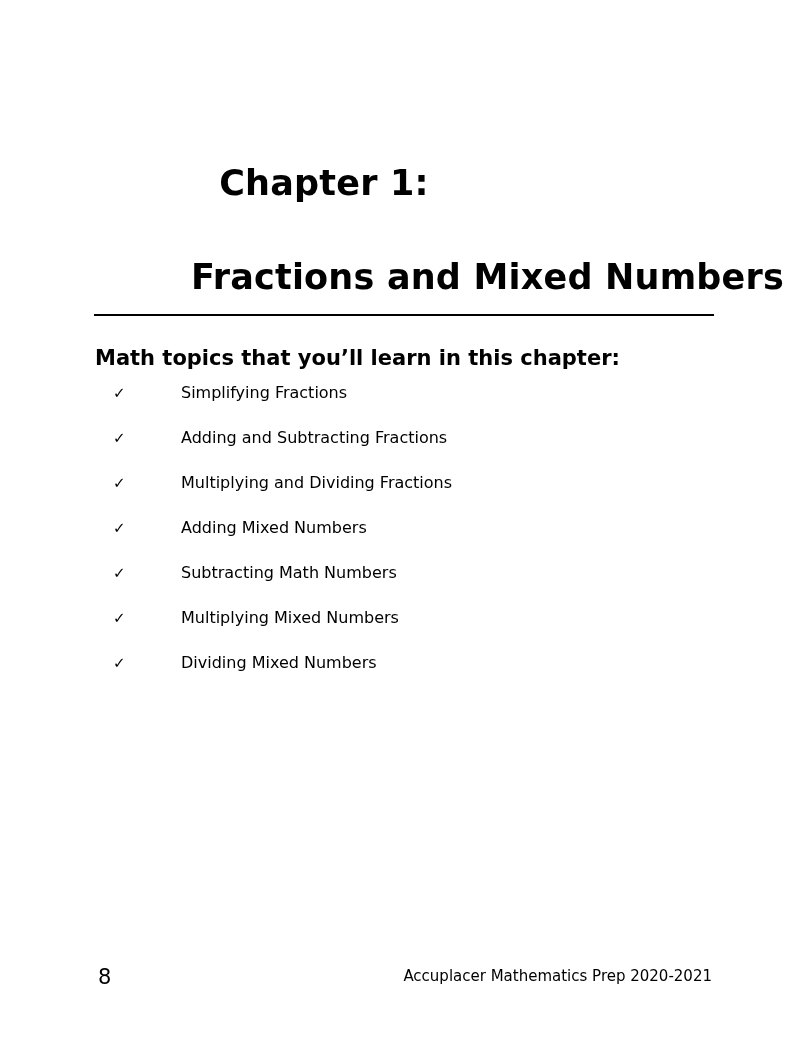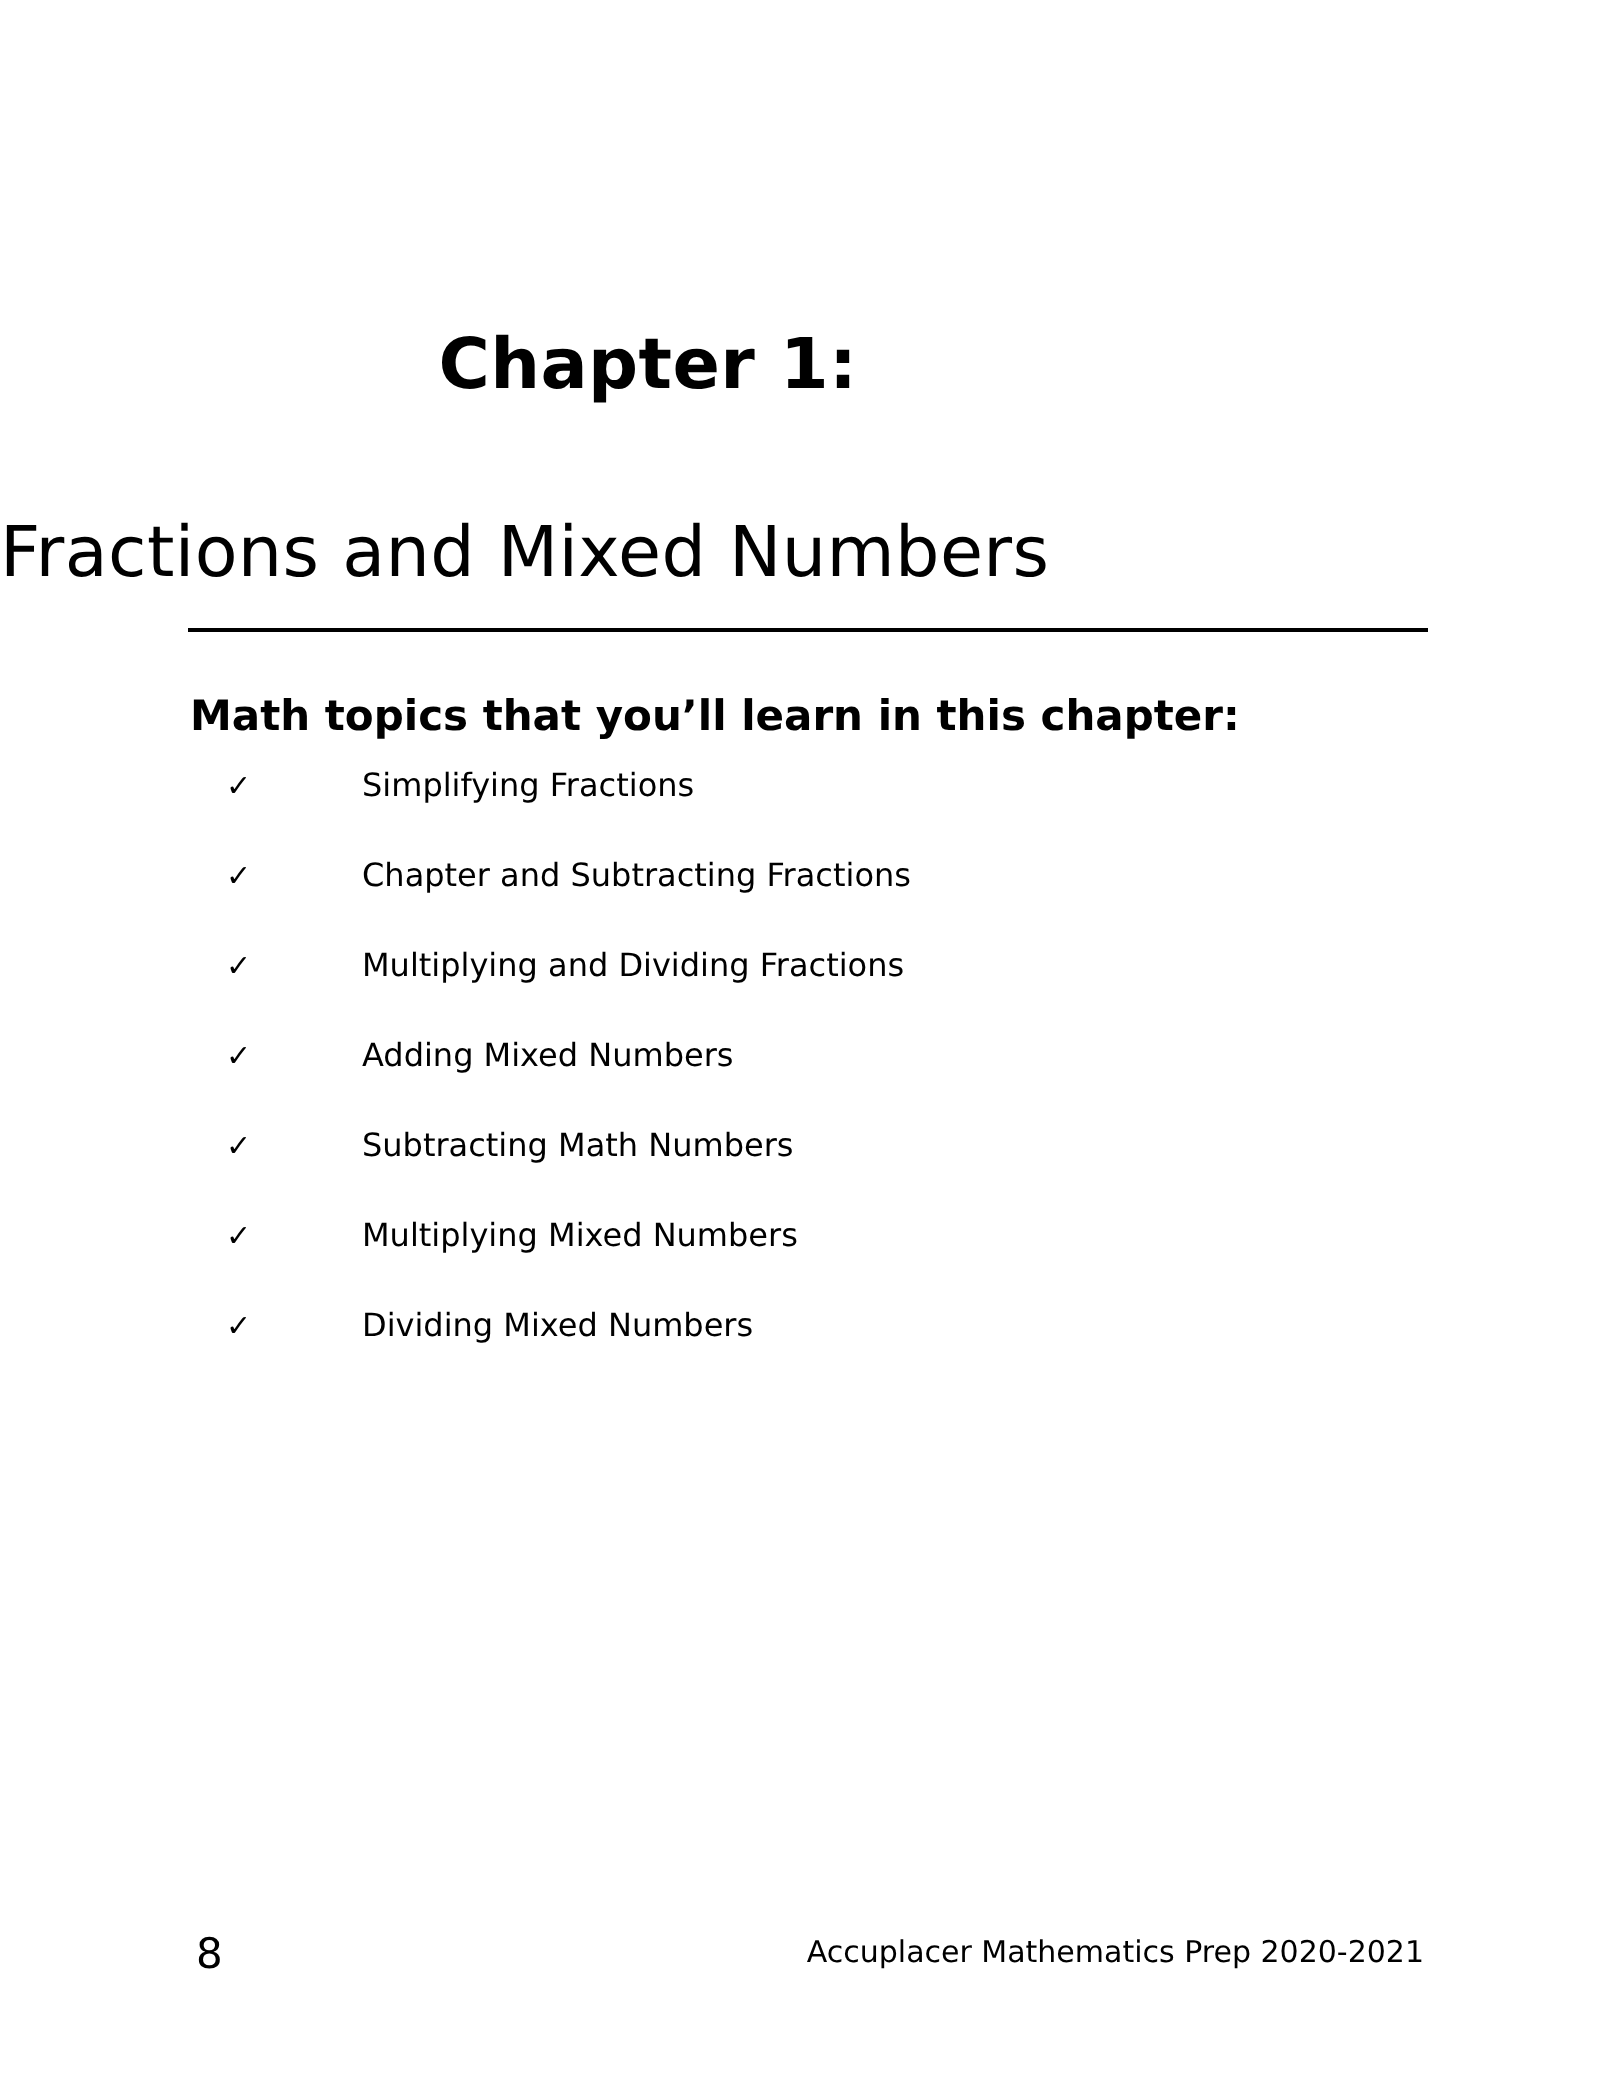--- a/index.html
+++ b/index.html
@@ -28,23 +28,23 @@
     text-align: center;
     font-size: 35px;
     font-weight: bold;
     letter-spacing: 0.2px;
   }
   .chapter-subtitle {
     position: absolute;
     top: 228px;
     left: 0;
     width: 784px;
-    text-align: left;
+    text-align: right;
     font-size: 35px;
-    font-weight: normal;
+    font-weight: bold;
     letter-spacing: 0.2px;
   }
   .rule {
     position: absolute;
     top: 314px;
     left: 94px;
     width: 620px;
     height: 2px;
     background: #000000;
   }
@@ -107,21 +107,21 @@
 
   <div class="intro-line">Math topics that you’ll learn in this chapter:</div>
 
   <ul class="topic-list">
     <li class="topic-item">
       <span class="check">✓</span>
       <span class="topic-label">Simplifying Fractions</span>
     </li>
     <li class="topic-item">
       <span class="check">✓</span>
-      <span class="topic-label">Chapter and Subtracting Fractions</span>
+      <span class="topic-label">Adding and Subtracting Fractions</span>
     </li>
     <li class="topic-item">
       <span class="check">✓</span>
       <span class="topic-label">Multiplying and Dividing Fractions</span>
     </li>
     <li class="topic-item">
       <span class="check">✓</span>
       <span class="topic-label">Adding Mixed Numbers</span>
     </li>
     <li class="topic-item">

